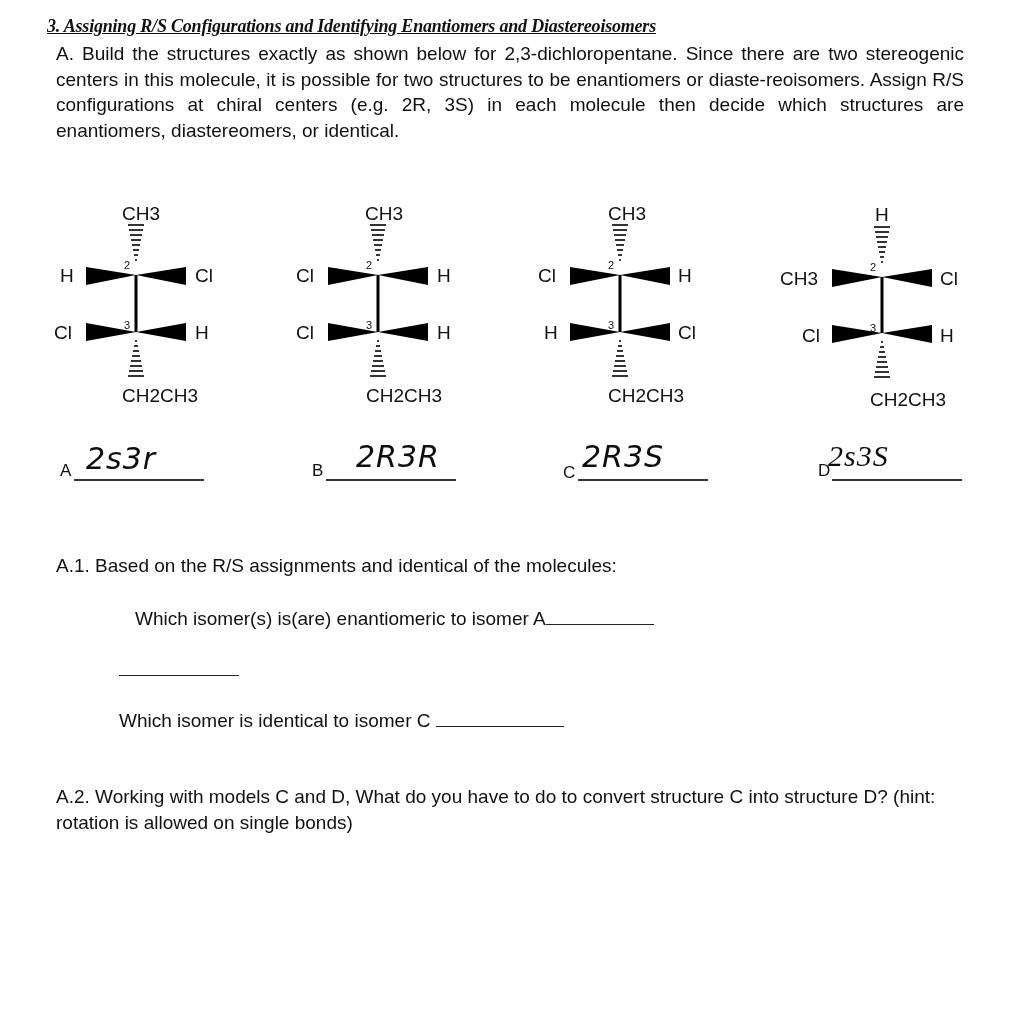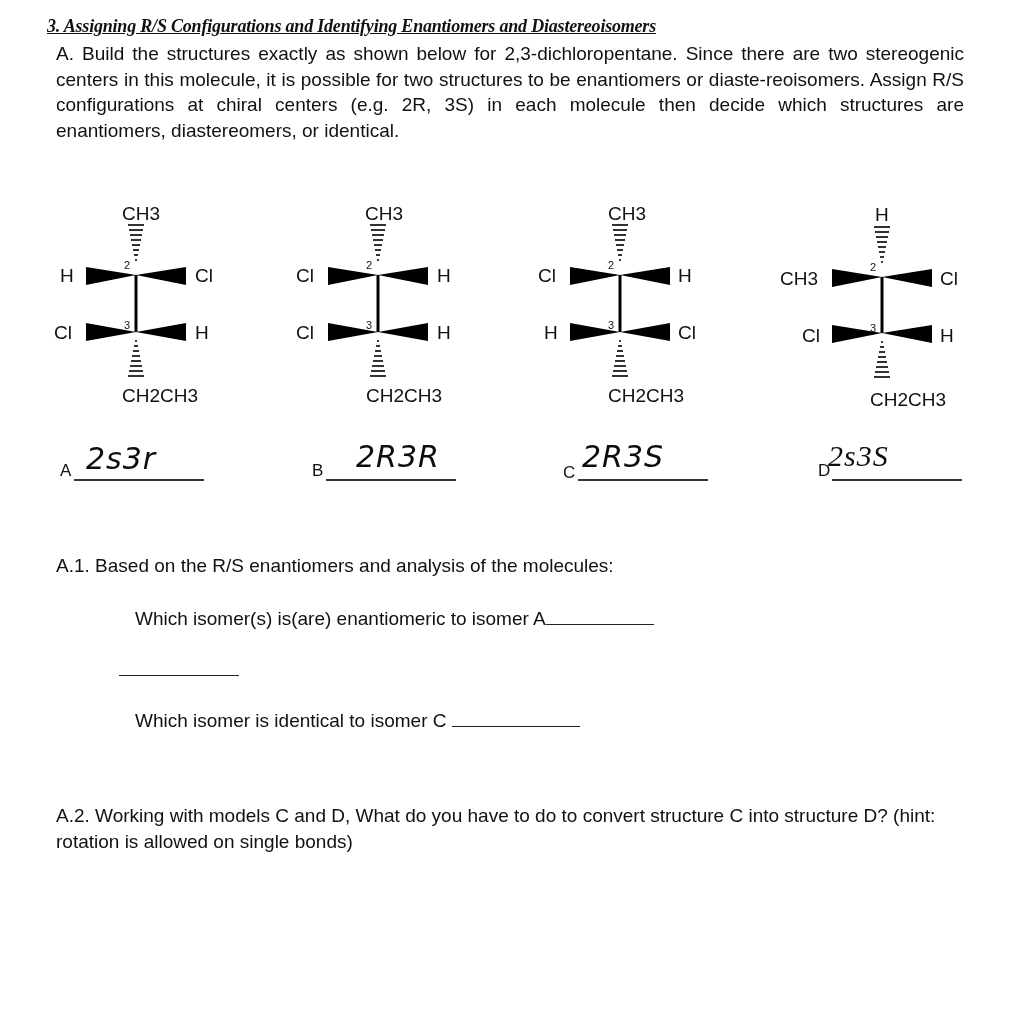--- a/index.html
+++ b/index.html
@@ -12,21 +12,21 @@
   .mol { position:absolute; width:240px; height:300px; }
   .mol svg { position:absolute; left:0; top:0; }
   .lbl { position:absolute; font-size:19px; white-space:nowrap; }
   .num { position:absolute; font-size:11px; }
   .answer { position:absolute; font-size:17px; }
   .hand { position:absolute; font-family:"DejaVu Sans", sans-serif; font-size:30px; font-style:italic;
           letter-spacing:1px; white-space:nowrap; color:#0d0d0d; }
   .uline { position:absolute; height:2px; background:#333; }
   .q { position:absolute; font-size:19px; white-space:nowrap; }
   .blank { display:inline-block; border-bottom:1.5px solid #222; height:18px; vertical-align:baseline; }
-  .a2 { position:absolute; left:56px; top:784px; width:908px; font-size:19px; line-height:25.5px;margin-top:19px; }
+  .a2 { position:absolute; left:56px; top:784px; width:908px; font-size:19px; line-height:25.5px; }
 </style>
 </head>
 <body>
 
 <div class="heading">3. Assigning R/S Configurations and Identifying Enantiomers and Diastereoisomers</div>
 <div class="intro">A.  Build the structures  exactly as shown below for 2,3-dichloropentane. Since there are two stereogenic centers in this molecule, it is possible for two structures to be enantiomers or diaste-reoisomers. Assign R/S configurations at chiral centers (e.g. 2R, 3S) in each molecule then decide which structures are enantiomers, diastereomers, or identical.</div>
 
 <div class="mol" style="left:50px;top:195px;">
   <svg width="240" height="300">
     <line x1="86" y1="80" x2="86" y2="137" stroke="#000" stroke-width="3"></line>
@@ -184,24 +184,24 @@
   <span class="lbl" style="left:30px;top:130px;">Cl</span>
   <span class="lbl" style="left:168px;top:130px;">H</span>
   <span class="num" style="left:98px;top:66px;">2</span>
   <span class="num" style="left:98px;top:127px;">3</span>
   <span class="lbl" style="left:98px;top:194px;">CH2CH3</span>
   <span class="answer" style="left:46px;top:266px;">D</span>
   <div class="uline" style="left:60px;top:284px;width:130px;"></div>
   <span class="hand" style="left:56px;top:244px;font-family:Liberation Serif, serif;">2s3S</span>
 </div>
 
-<div class="q" style="left:56px;top:555px;">A.1. Based on the R/S enantiomers and analysis of the molecules:</div>
+<div class="q" style="left:56px;top:555px;">A.1. Based on the R/S assignments and identical of the molecules:</div>
 <div class="q" style="left:119px;top:606px;margin-left:16px;">
   <span>Which isomer(s) is(are) enantiomeric to isomer A</span><span class="blank" style="width:108px;"></span>
 </div>
 <div class="q" style="left:119px;top:657px;">
   <span class="blank" style="width:120px;"></span>
 </div>
-<div class="q" style="left:119px;top:708px;margin-left:16px;">
+<div class="q" style="left:119px;top:708px;">
   <span>Which isomer is identical to isomer C</span>&nbsp;<span class="blank" style="width:128px;"></span>
 </div>
 
 <div class="a2">A.2. Working with models C and D, What do you have to do to convert structure C into structure D? (hint: rotation is allowed on single bonds)</div>
 
 </body></html>

